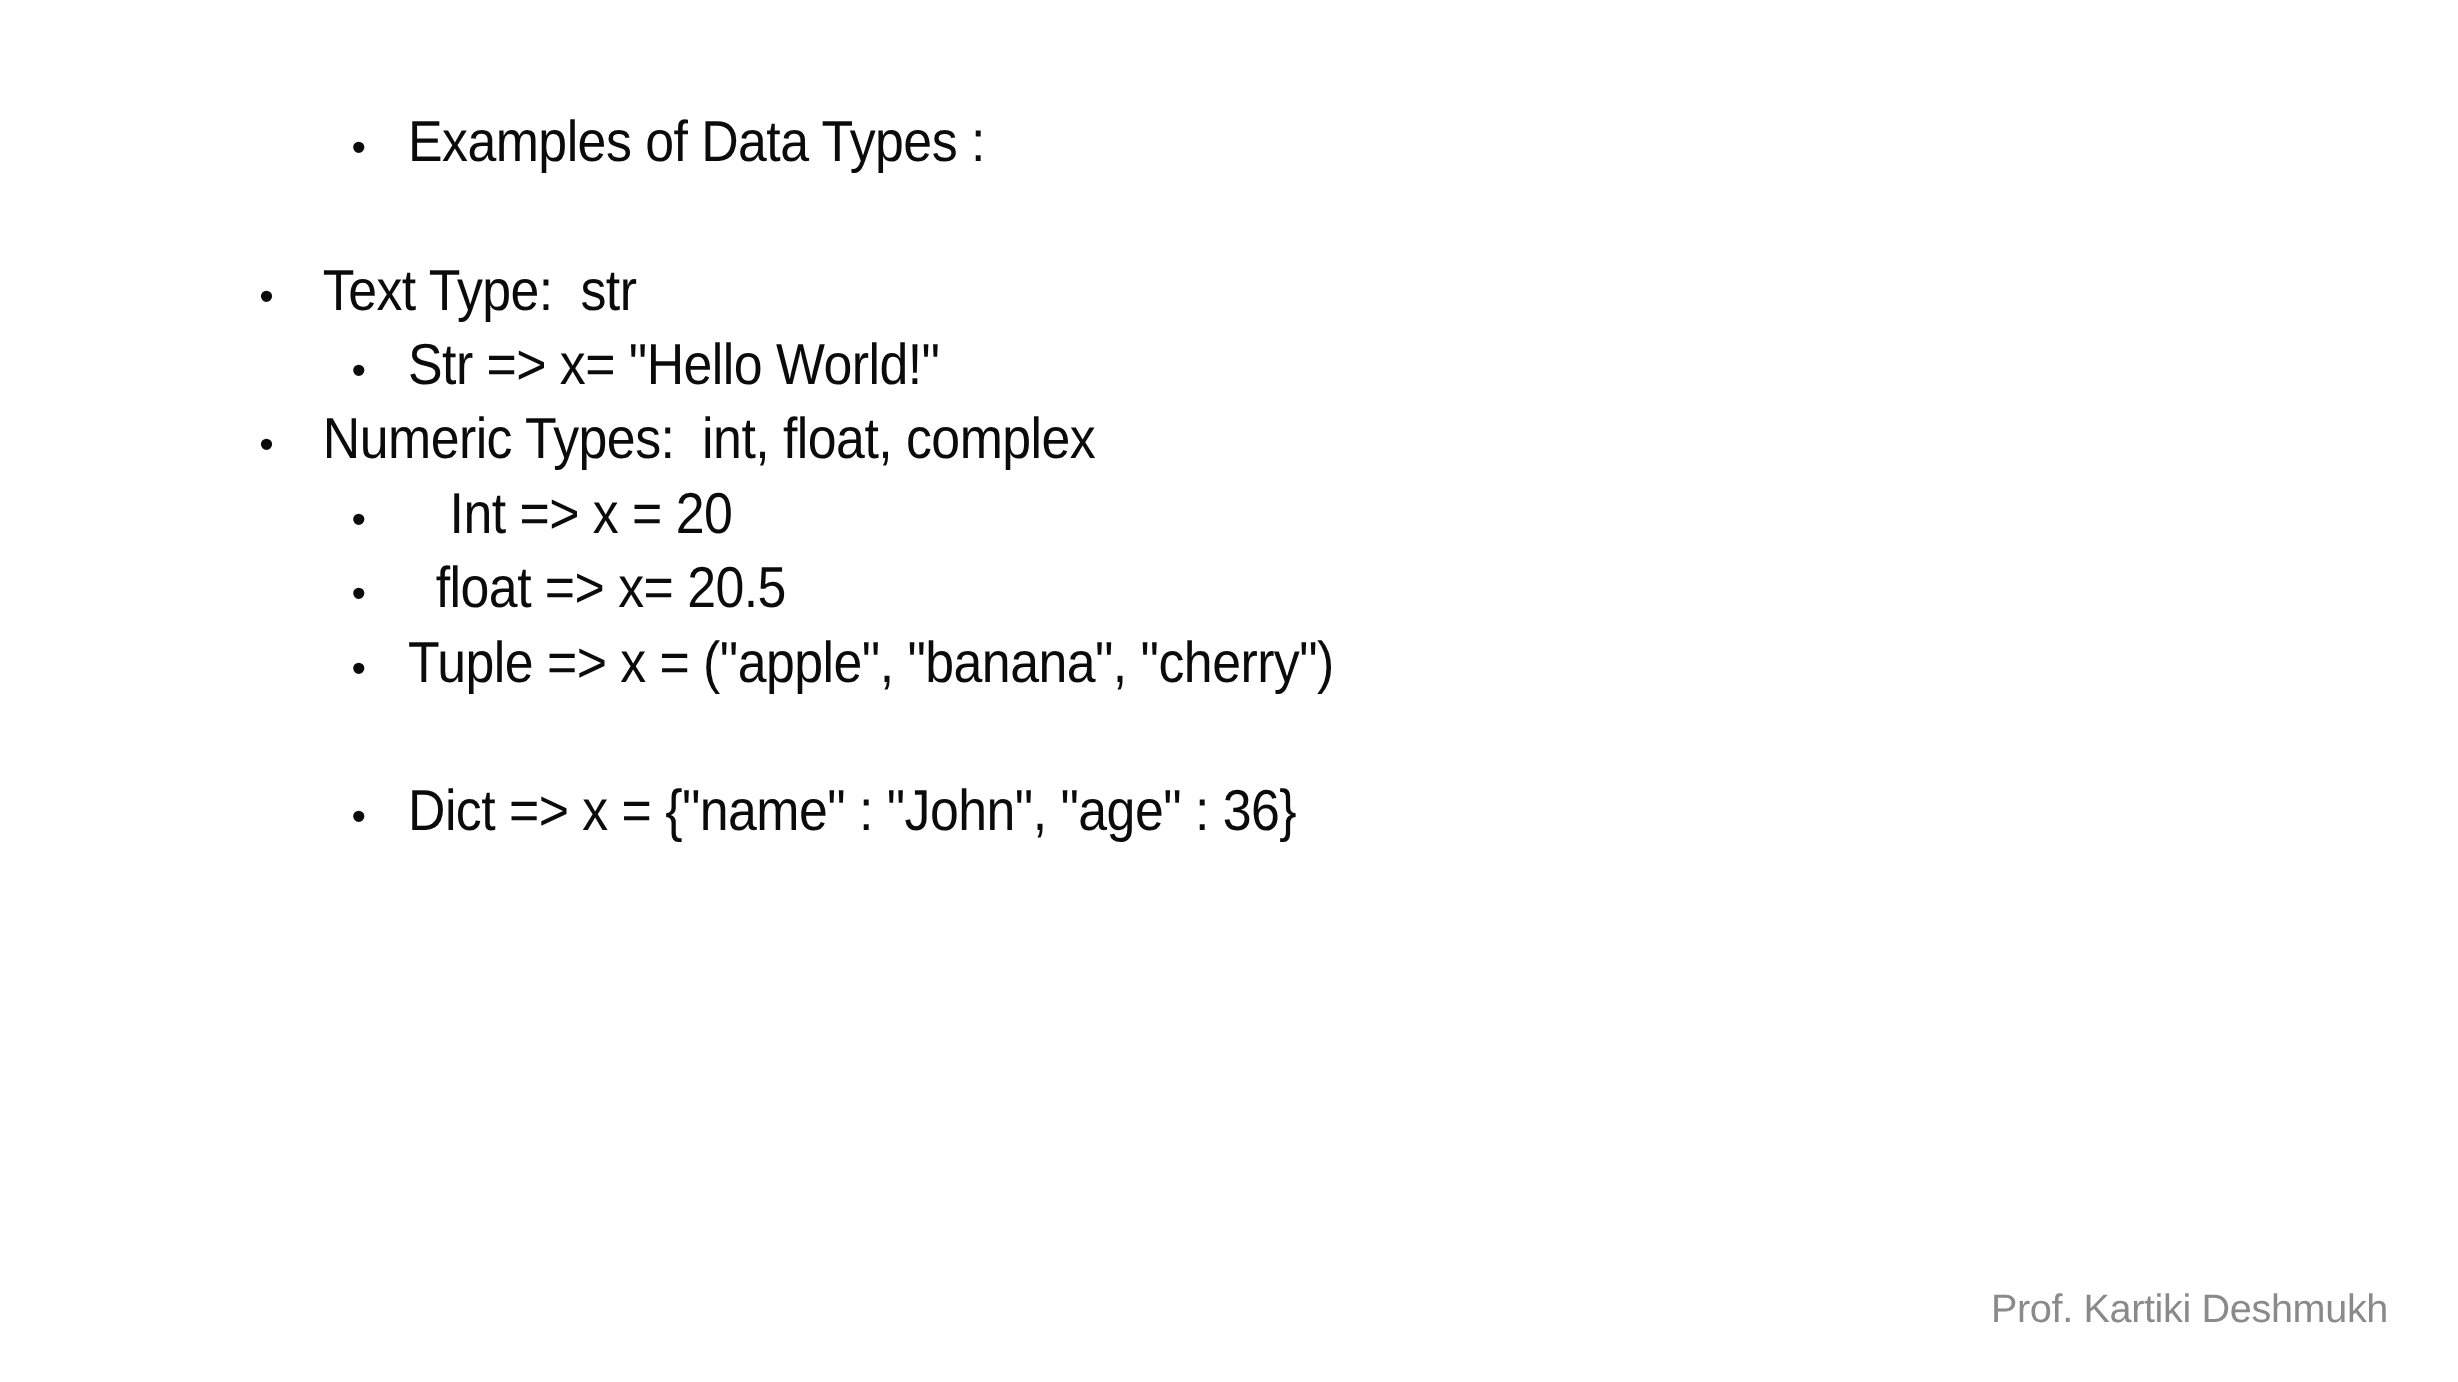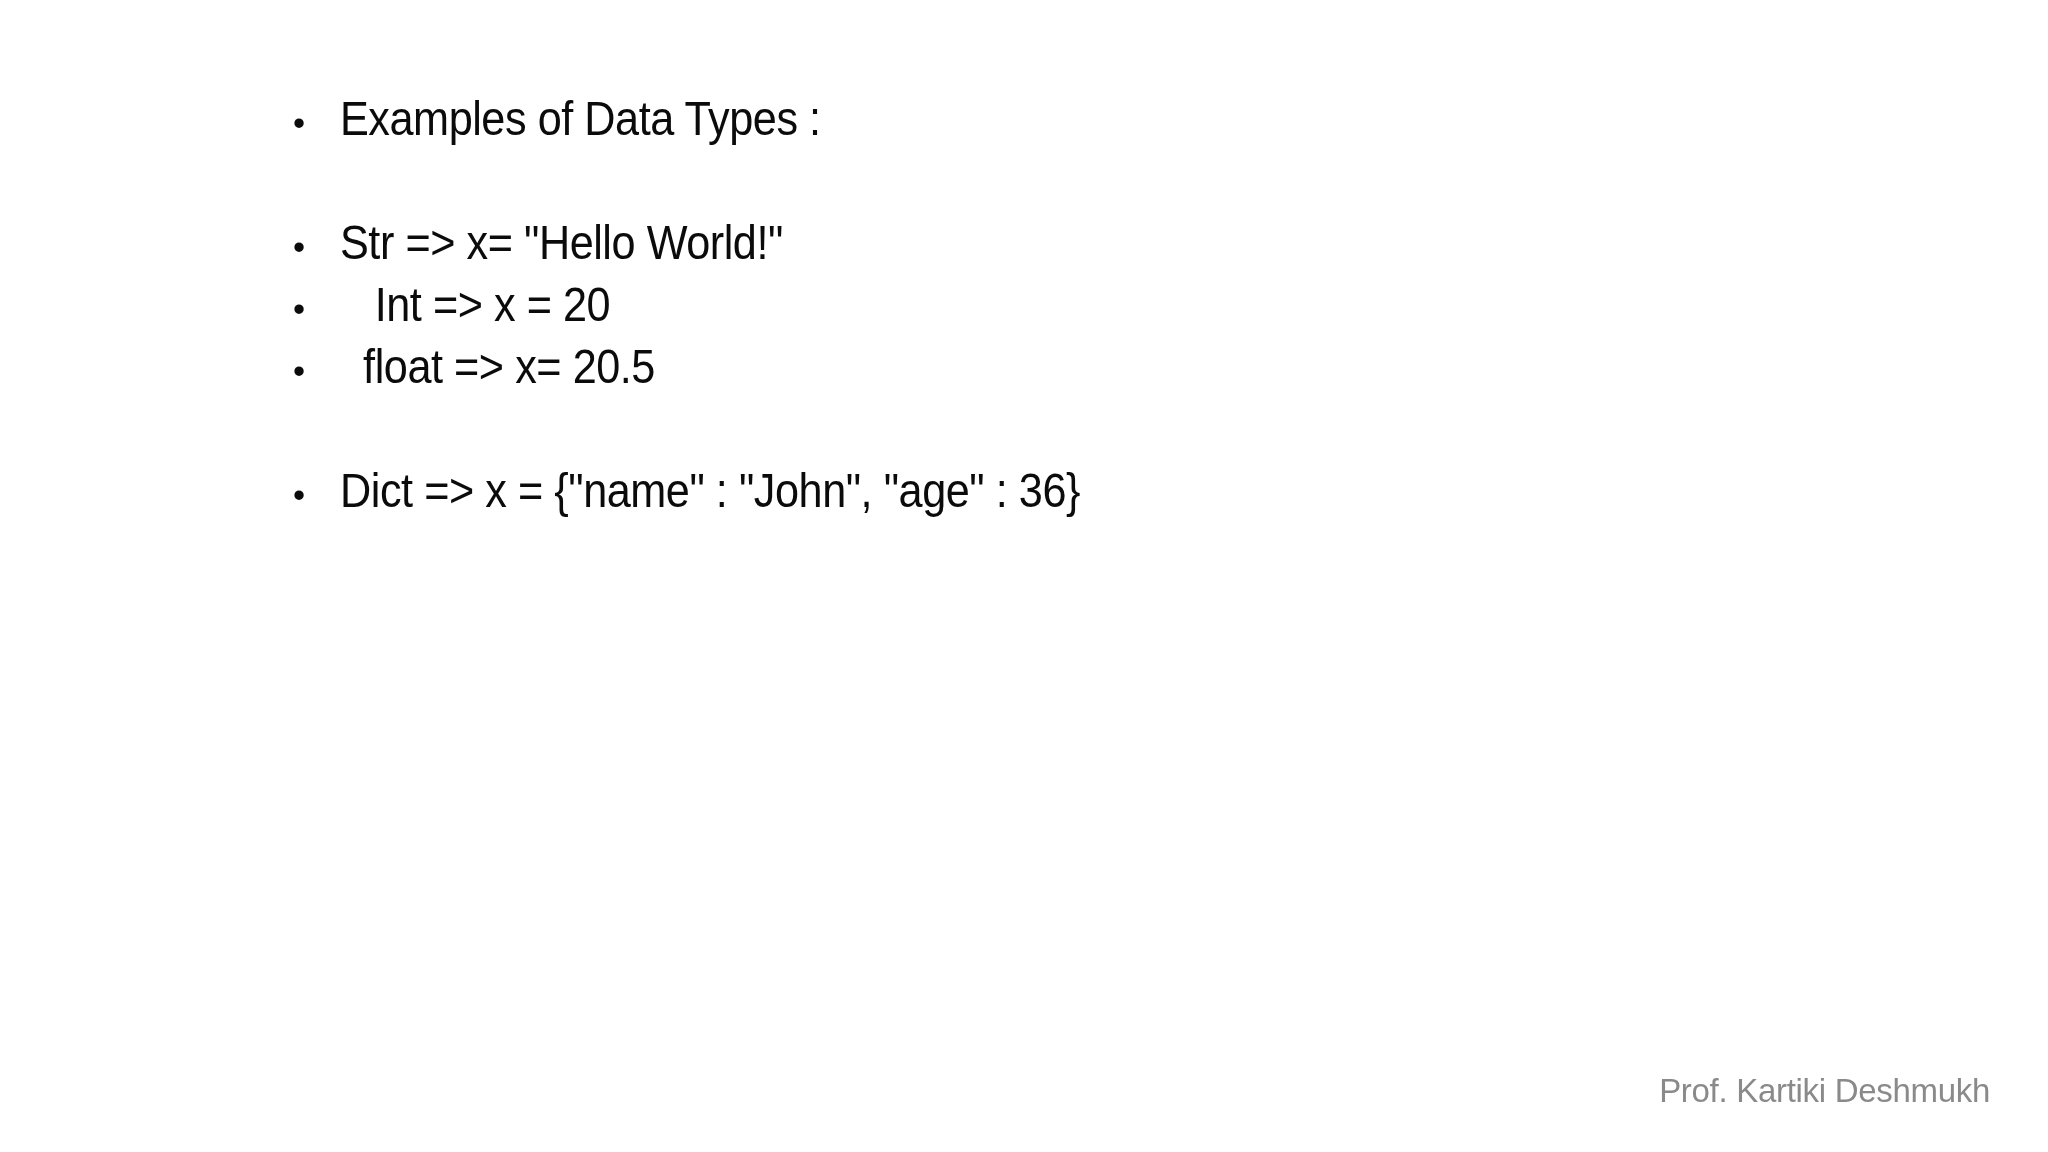--- a/index.html
+++ b/index.html
@@ -54,20 +54,23 @@
     text-align: right;
   }
 </style>
 </head>
 <body>
 
 <div class="slide" style="background: rgb(255, 255, 255);">
   <div class="content" id="lines">
       <div class="row lvl2"><span class="bullet">•</span><span class="txt">Examples of Data Types :</span></div>
       <div class="row blank"></div>
+      <div class="row lvl1"><span class="bullet">•</span><span class="txt">Text Type:  str</span></div>
       <div class="row lvl2"><span class="bullet">•</span><span class="txt">Str =&gt; x= "Hello World!"</span></div>
+      <div class="row lvl1"><span class="bullet">•</span><span class="txt">Numeric Types:  int, float, complex</span></div>
       <div class="row lvl2"><span class="bullet">•</span><span class="txt">   Int =&gt; x = 20</span></div>
       <div class="row lvl2"><span class="bullet">•</span><span class="txt">  float =&gt; x= 20.5</span></div>
+      <div class="row lvl2"><span class="bullet">•</span><span class="txt">Tuple =&gt; x = ("apple", "banana", "cherry")</span></div>
       <div class="row blank"></div>
       <div class="row lvl2"><span class="bullet">•</span><span class="txt">Dict =&gt; x = {"name" : "John", "age" : 36}</span></div>
     </div>
   <div class="footer" style="color: rgb(138, 138, 138);">Prof. Kartiki Deshmukh</div>
 </div>
 
 </body></html>

